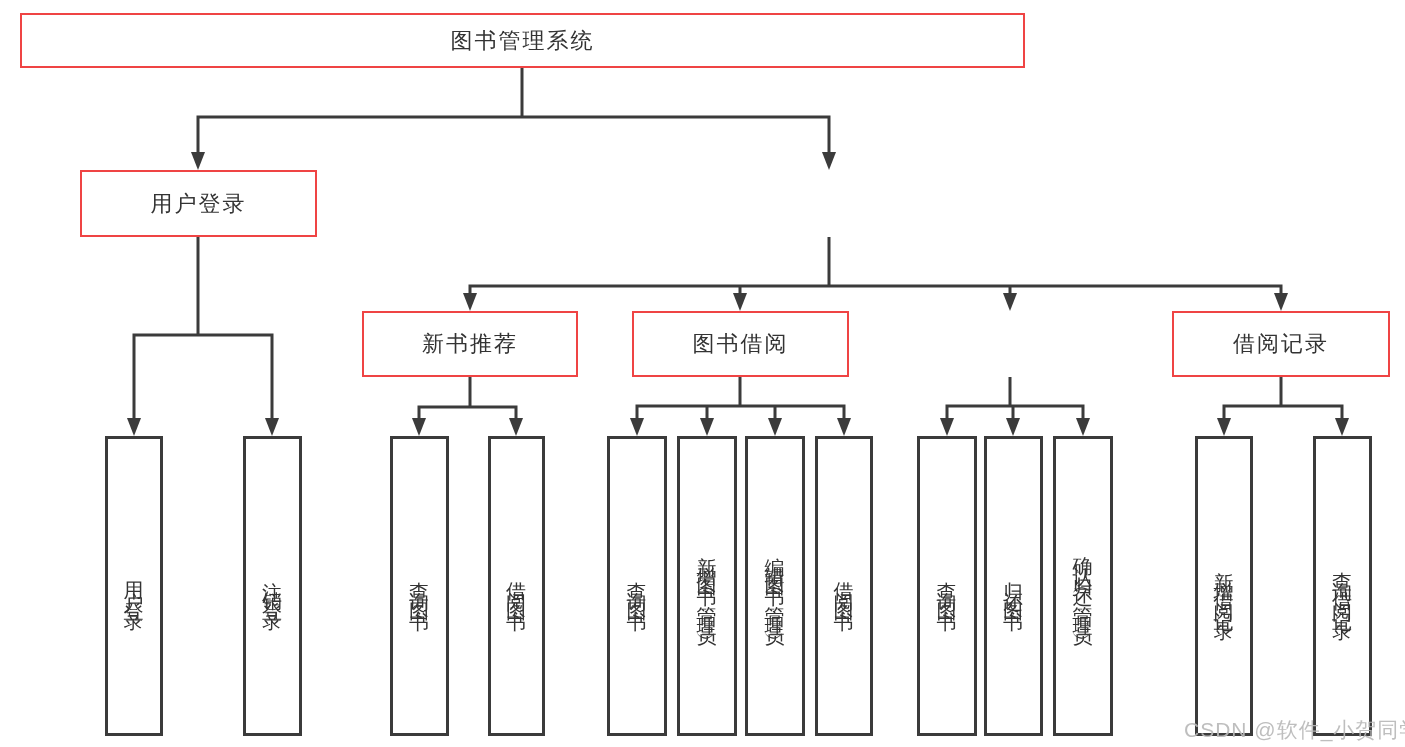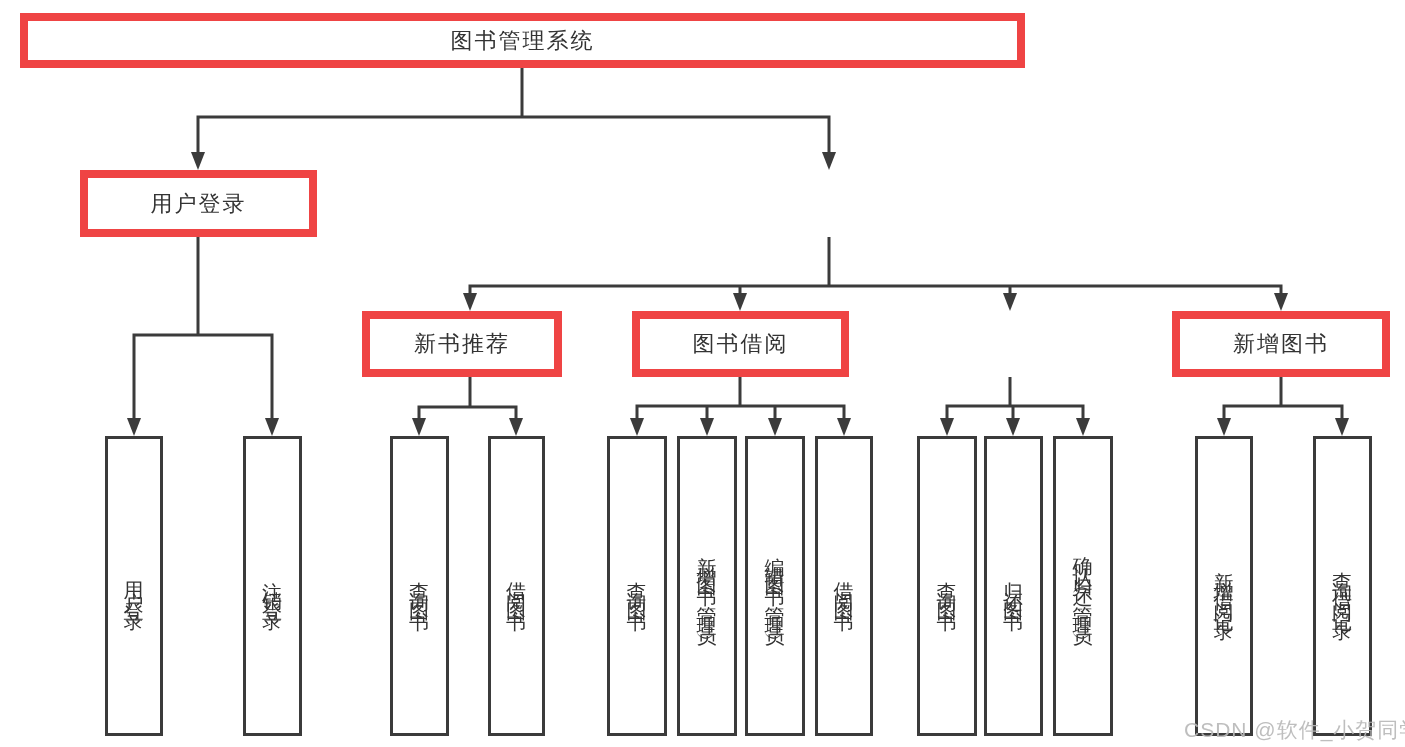--- a/index.html
+++ b/index.html
@@ -14,21 +14,21 @@
   }
   .connector-layer {
     position: absolute;
     left: 0; top: 0;
     z-index: 0;
   }
   .hnode {
     position: absolute;
     box-sizing: border-box;
     background: #ffffff;
-    border: 8px solid #ef4444;
+    border: 2px solid #ef4444;
     display: flex;
     align-items: center;
     justify-content: center;
     font-size: 22px;
     letter-spacing: 2px;
     z-index: 1;
     white-space: nowrap;
     font-family: Liberation Mono, monospace;
   }
   .vnode {
@@ -103,23 +103,23 @@
     <path d="M1281 377 V406"></path>
     <path d="M1224 421 V406 H1342 V421"></path>
     <polygon fill="#3b3b3b" stroke="none" points="1217,418 1231,418 1224,436"></polygon>
     <polygon fill="#3b3b3b" stroke="none" points="1335,418 1349,418 1342,436"></polygon>
   </svg>
 
   <div class="hnode" style="left:20px; top:13px; width:1005px; height:55px;">图书管理系统</div>
 
   <div class="hnode" style="left:80px; top:170px; width:237px; height:67px;">用户登录</div>
 
-  <div class="hnode" style="left:362px; top:311px; width:200px; height:66px;">新书推荐</div>
+  <div class="hnode" style="left:362px; top:311px; width:216px; height:66px;">新书推荐</div>
   <div class="hnode" style="left:632px; top:311px; width:217px; height:66px;">图书借阅</div>
-  <div class="hnode" style="left:1172px; top:311px; width:218px; height:66px;">新增图书</div>
+  <div class="hnode" style="left:1172px; top:311px; width:218px; height:66px;">借阅记录</div>
 
   <div class="vnode" style="left:105px; width:58px;">用户登录</div>
   <div class="vnode" style="left:243px; width:59px;">注销登录</div>
 
   <div class="vnode" style="left:390px; width:59px;">查询图书</div>
   <div class="vnode" style="left:488px; width:57px;">借阅图书</div>
 
   <div class="vnode" style="left:607px; width:60px;">查询图书</div>
   <div class="vnode" style="left:677px; width:60px;">新增图书（管理员）</div>
   <div class="vnode" style="left:745px; width:60px;">编辑图书（管理员）</div>

